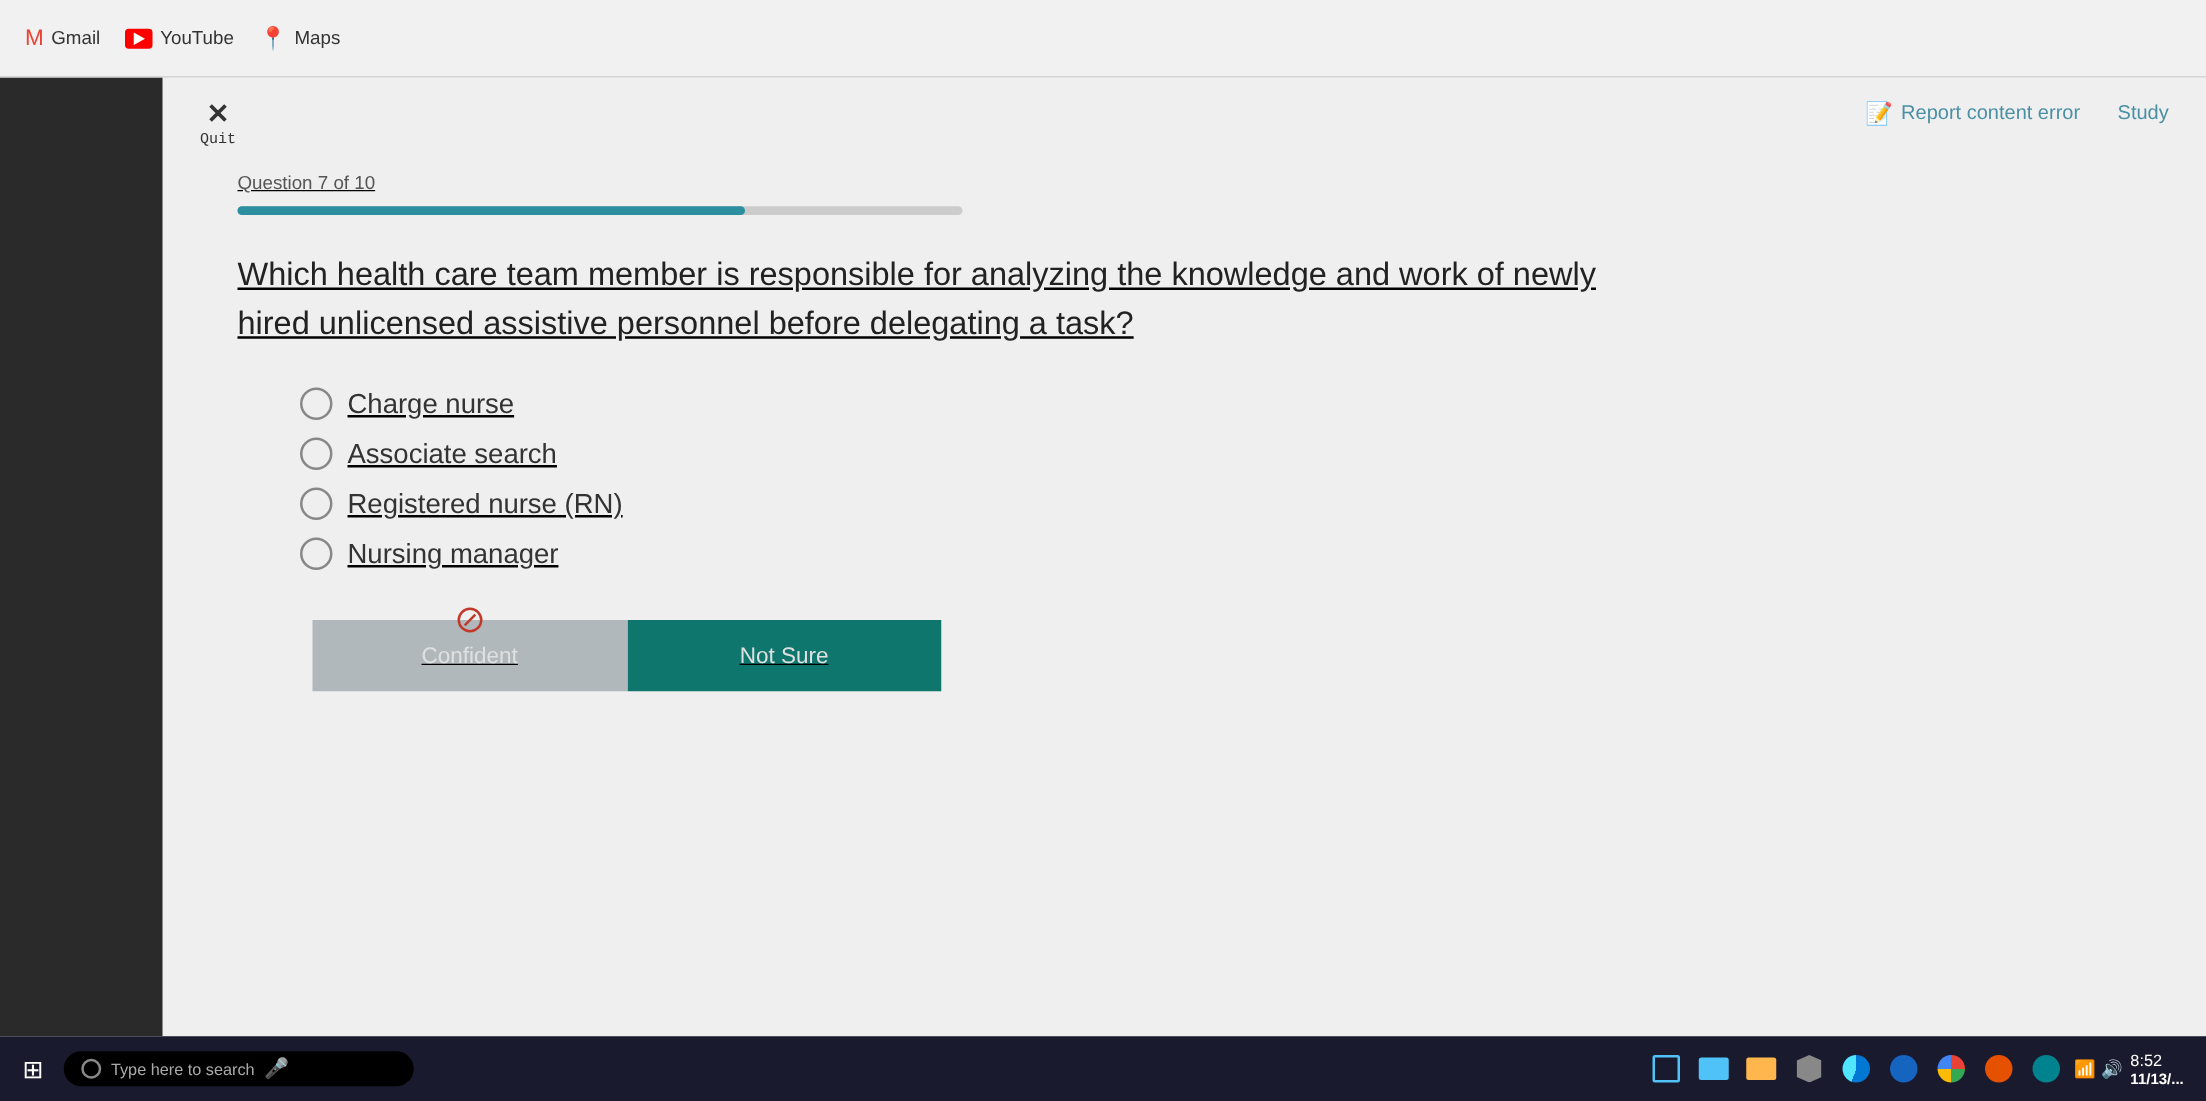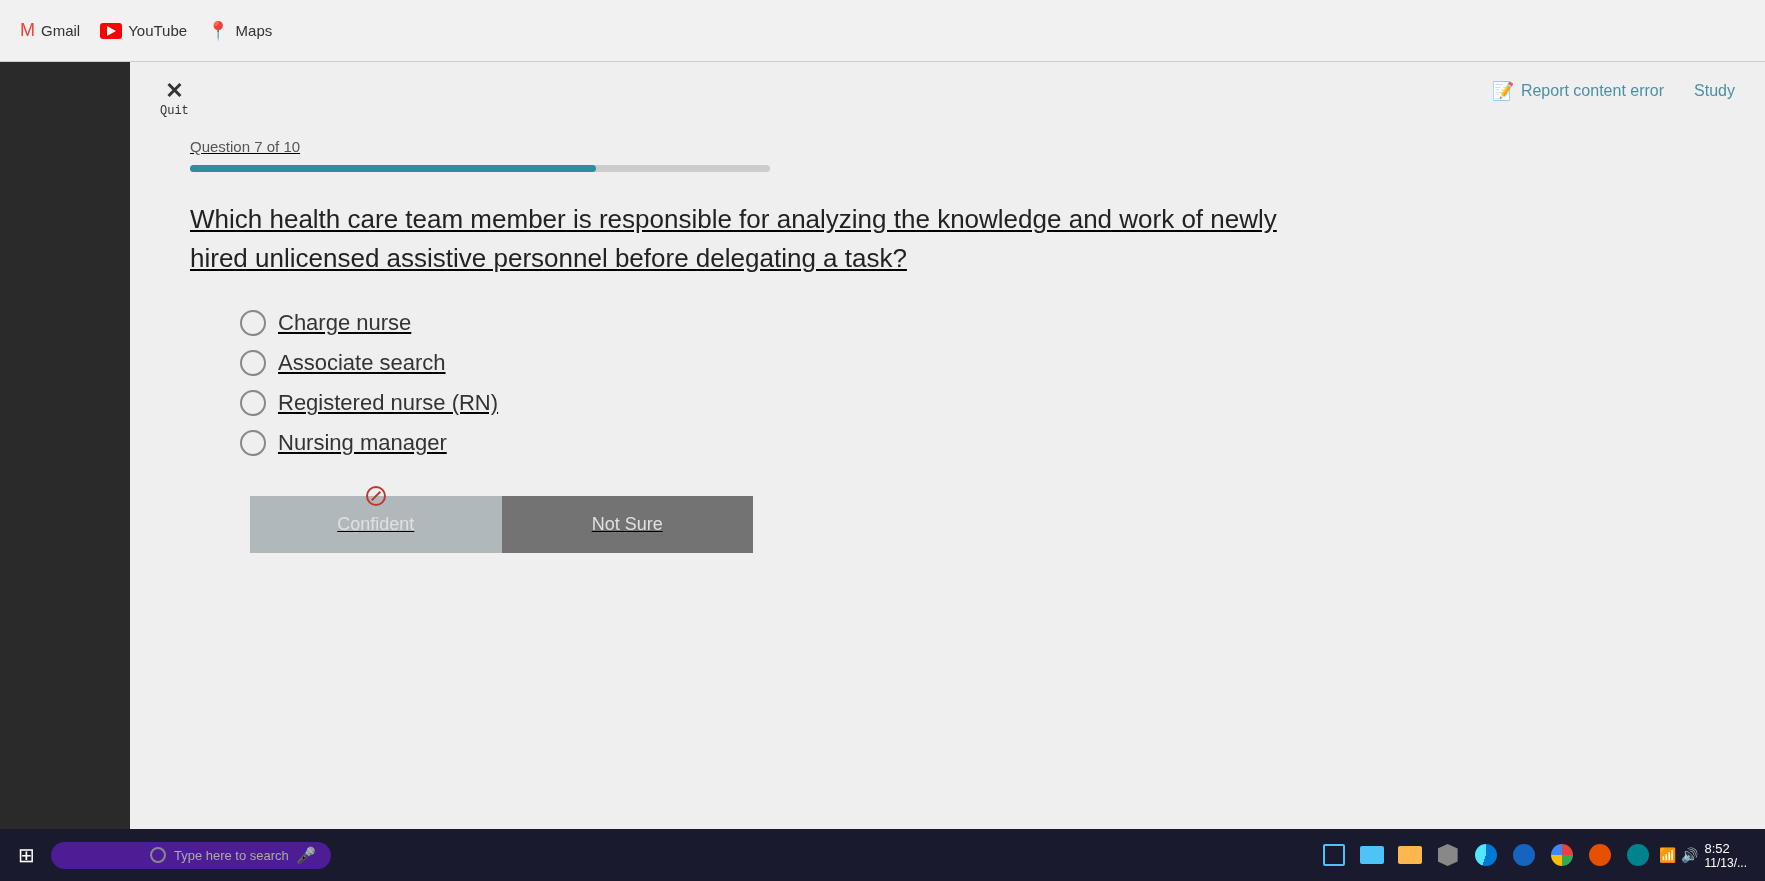--- a/index.html
+++ b/index.html
@@ -201,21 +201,21 @@
       font-size: 18px;
       cursor: not-allowed;
       display: flex;
       align-items: center;
       justify-content: center;
       gap: 8px;
       position: relative;
     }
     .btn-not-sure {
       flex: 1;
-      background: #737373;
+      background: #0f766e;
       color: #e0e0e0;
       border: none;
       padding: 18px 0;
       font-size: 18px;
       cursor: not-allowed;
       display: flex;
       align-items: center;
       justify-content: center;
     }
     .cancel-circle {
@@ -251,26 +251,25 @@
       flex-shrink: 0;
     }
     .taskbar-start {
       color: white;
       font-size: 20px;
       padding: 4px 8px;
     }
     .taskbar-search {
       display: flex;
       align-items: center;
-      background: #4c1d95;
+      background: #000000;
       border-radius: 20px;
       padding: 4px 14px;
       gap: 8px;
       flex: 0 0 280px;
-      justify-content: flex-end;
     }
     .taskbar-search-circle {
       width: 16px;
       height: 16px;
       border-radius: 50%;
       border: 2px solid #888;
     }
     .taskbar-search-text {
       color: #aaa;
       font-size: 13px;
@@ -290,20 +289,21 @@
       font-size: 13px;
       text-align: left;
       padding-right: 8px;
     }
     .taskbar-time .time {
       display: block;
     }
     .taskbar-time .date {
       display: block;
       font-size: 12px;
+      font-weight: bold;
     }
 
     
     .tb-icon-box {
       width: 32px;
       height: 28px;
       display: flex;
       align-items: center;
       justify-content: center;
     }

